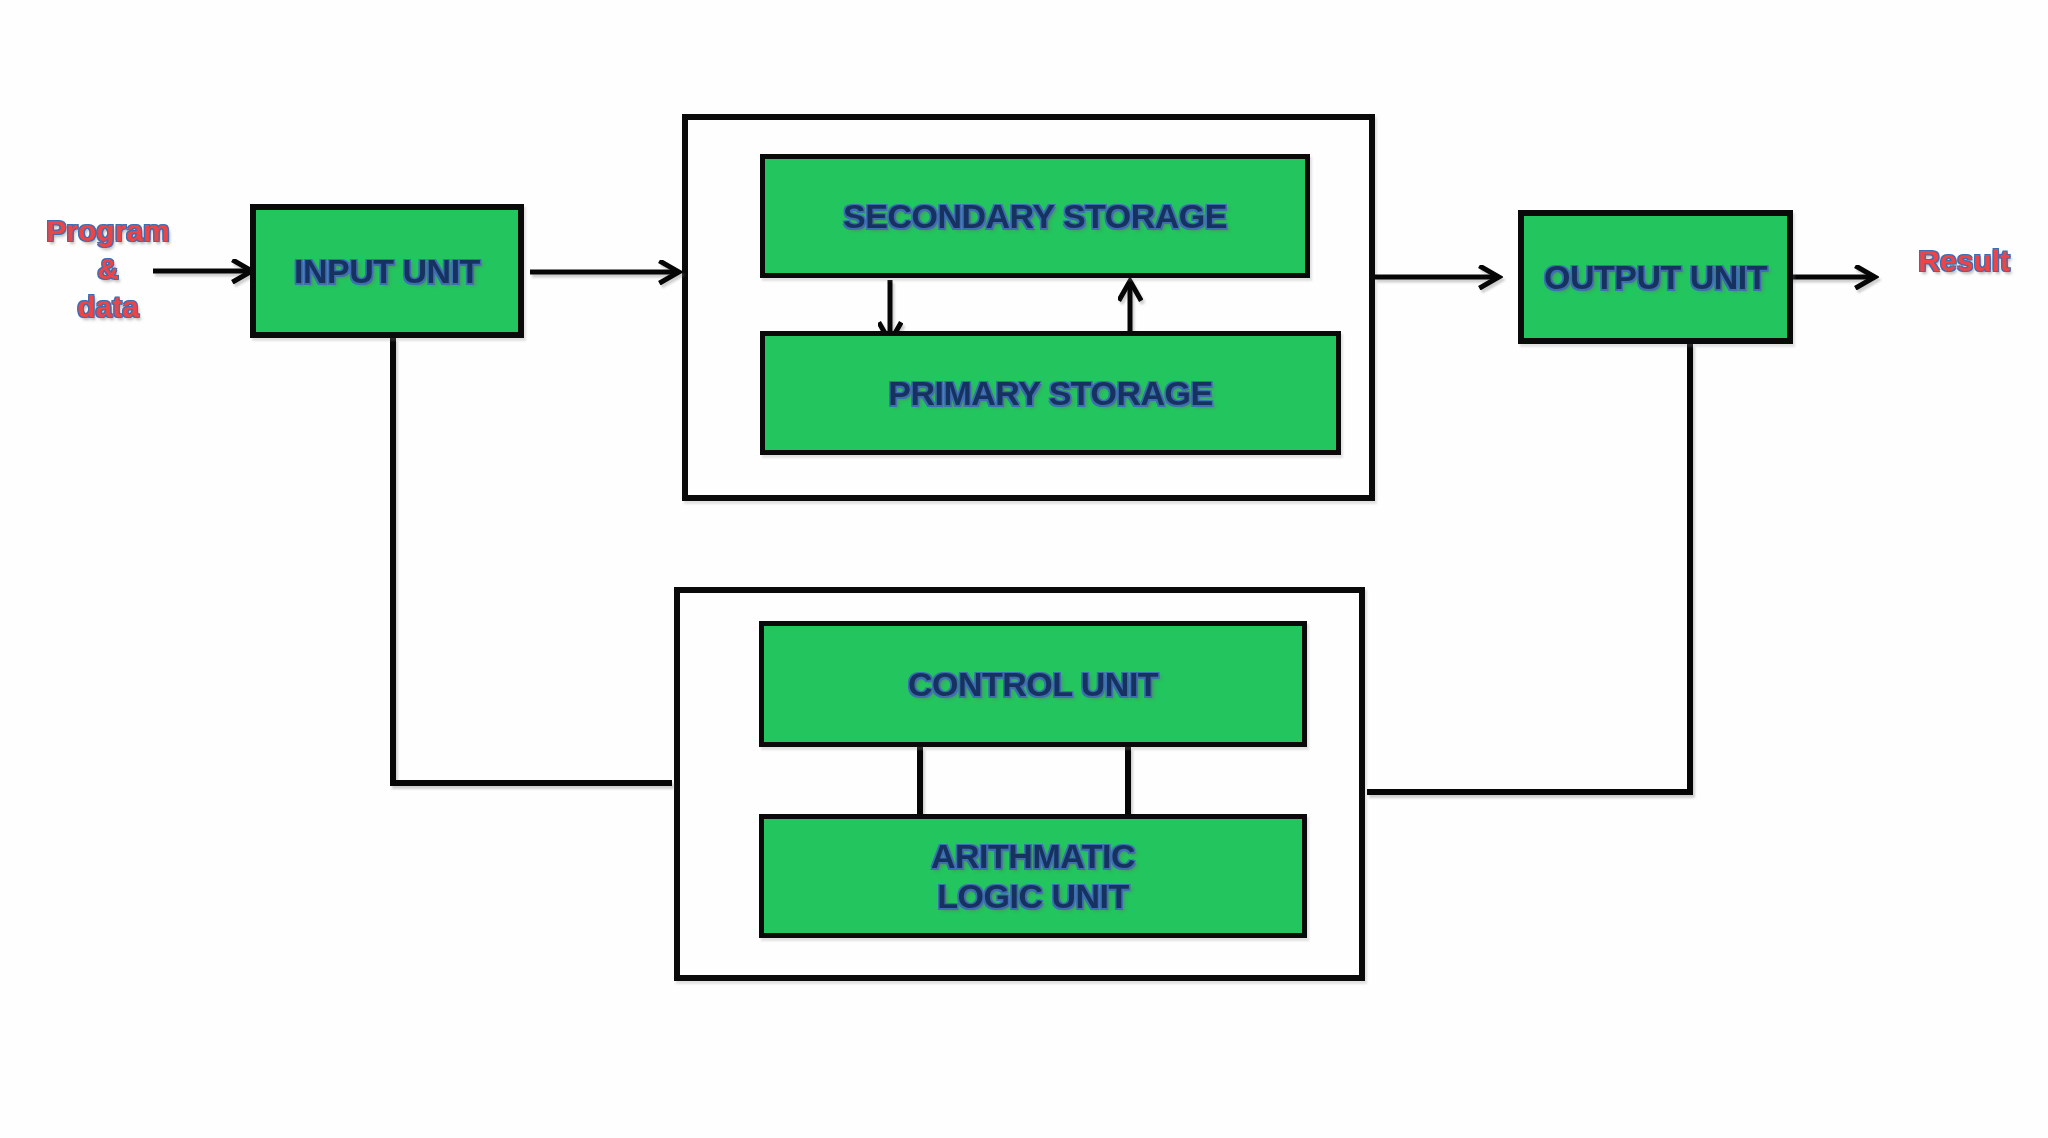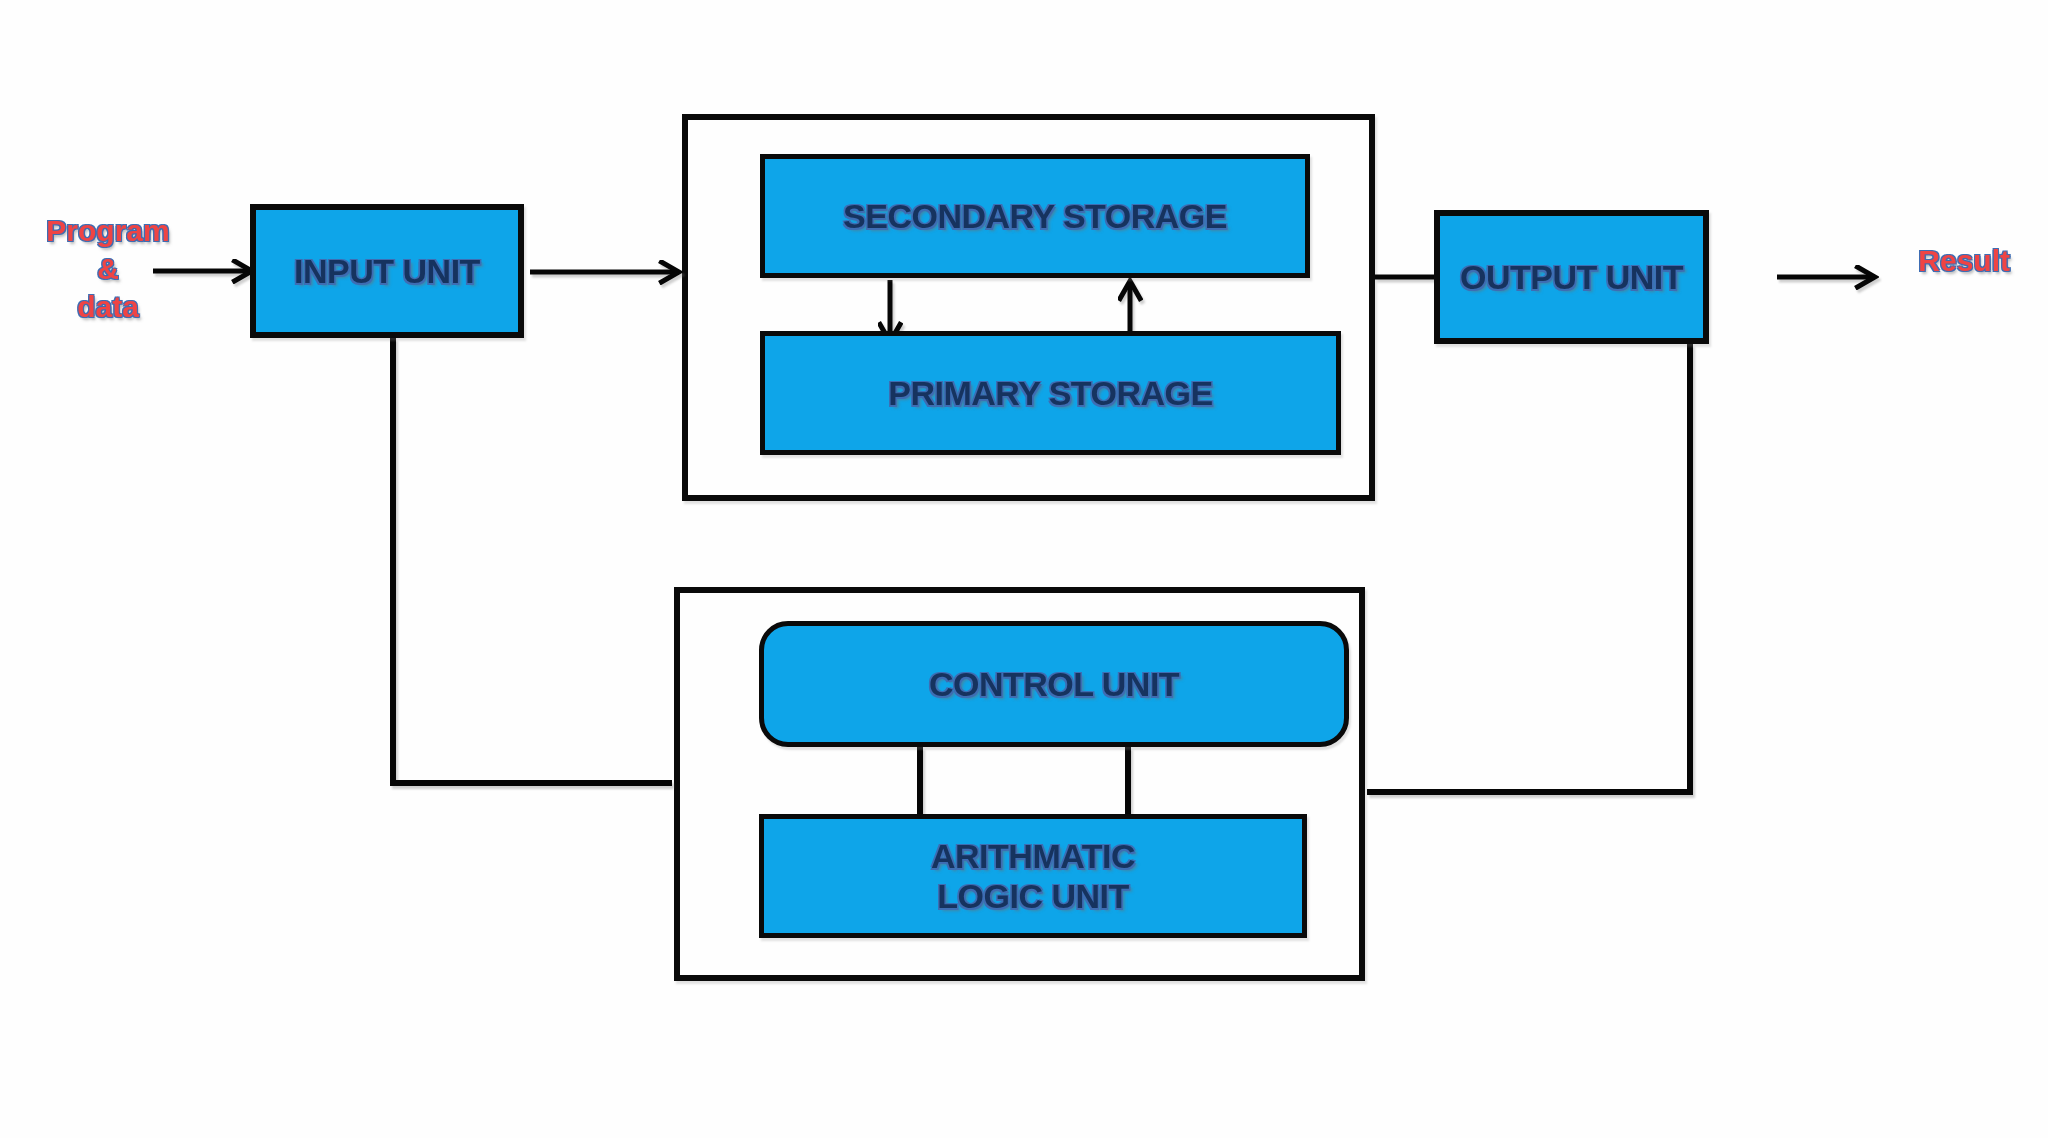--- a/index.html
+++ b/index.html
@@ -22,21 +22,21 @@
     height: 1138px;
     z-index: 1;
   }
   svg.wires path {
     stroke: #060606;
     fill: none;
     filter: drop-shadow(2px 3px 1px rgba(120,120,120,0.35));
   }
   .box {
     position: absolute;
-    background: #0ea5e9;
+    background: #22c55e;
     border: 6px solid #0a0a0a;
     box-sizing: border-box;
     display: flex;
     flex-direction: column;
     align-items: center;
     justify-content: center;
     z-index: 2;
     box-shadow: 2px 3px 2px rgba(140,140,140,0.25);
   }
   .box.container-box {
@@ -77,24 +77,24 @@
        1.2px  1.2px 0 #3e6db3,
        2px 3px 3px rgba(110,110,110,0.5);
   }
   #label-program { left: 28px; top: 212px; width: 160px; }
   #label-result  { left: 1890px; top: 242px; width: 120px; text-align: right; }
 
   
   #node-storage-block { left: 682px; top: 114px; width: 693px; height: 387px; }
   #node-cpu-block     { left: 674px; top: 587px; width: 691px; height: 394px; }
   #node-input-unit    { left: 250px; top: 204px; width: 274px; height: 134px; }
-  #node-output-unit   { left: 1434px; top: 210px; width: 275px; height: 134px; }
+  #node-output-unit   { left: 1518px; top: 210px; width: 275px; height: 134px; }
   #node-secondary     { left: 760px; top: 154px; width: 550px; height: 124px; }
   #node-primary       { left: 760px; top: 331px; width: 581px; height: 124px; }
-  #node-control       { left: 759px; top: 621px; width: 590px; height: 126px; border-radius: 29px; }
+  #node-control       { left: 759px; top: 621px; width: 548px; height: 126px; }
   #node-alu           { left: 759px; top: 814px; width: 548px; height: 124px; }
 </style>
 </head>
 <body>
 
 <div class="canvas">
 
   <svg class="wires" viewBox="0 0 2048 1138" xmlns="http://www.w3.org/2000/svg">
     <defs>
       <marker id="ah" viewBox="0 0 10 10" refX="8.5" refY="5" markerWidth="5" markerHeight="5" orient="auto-start-reverse">

